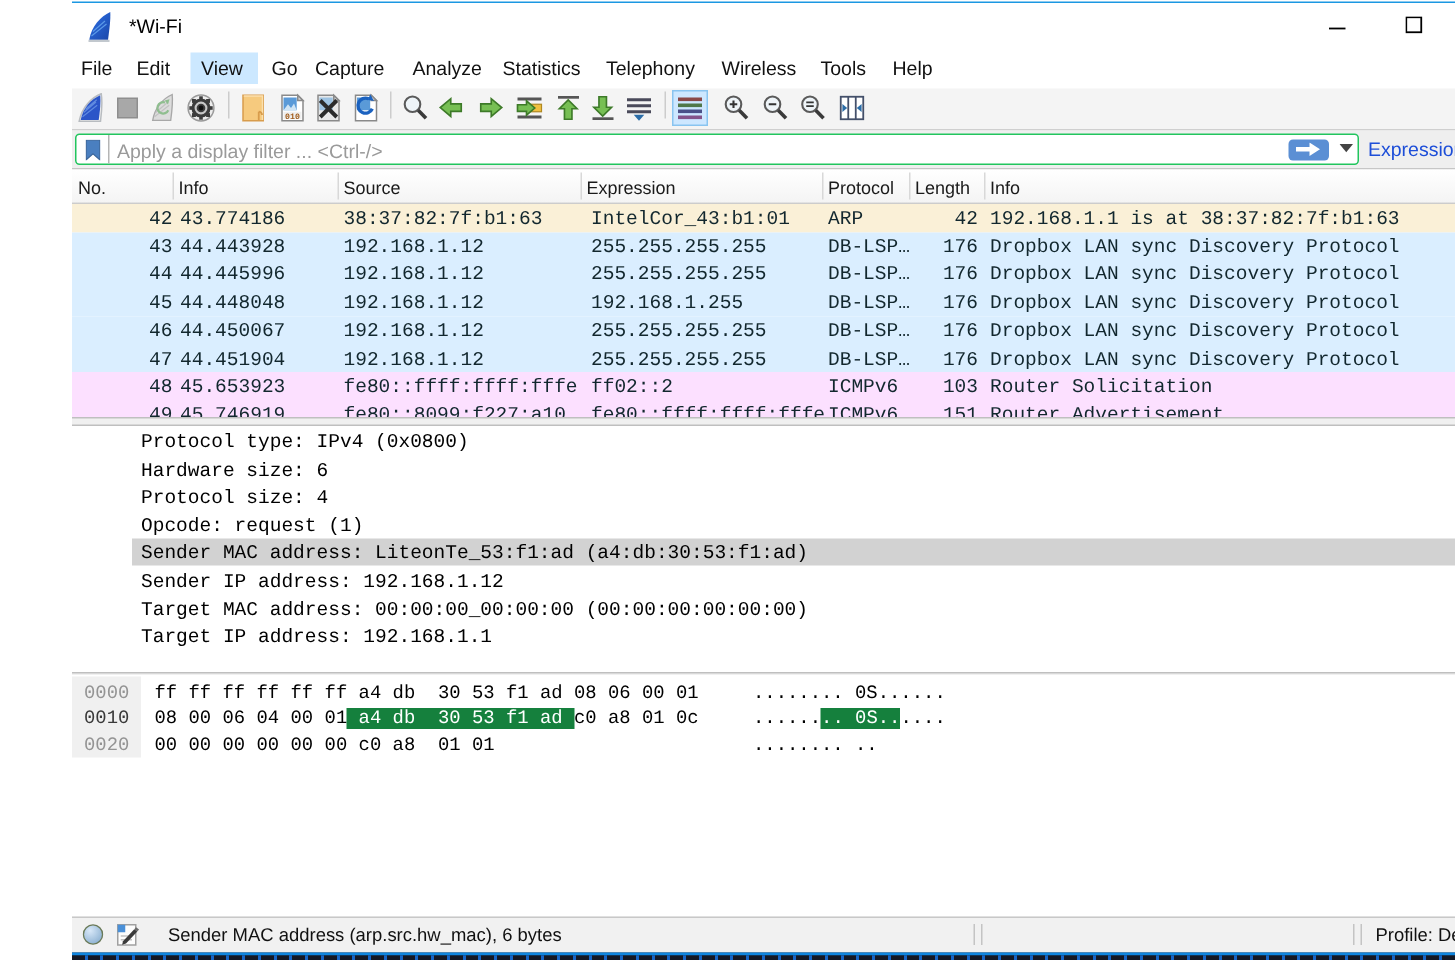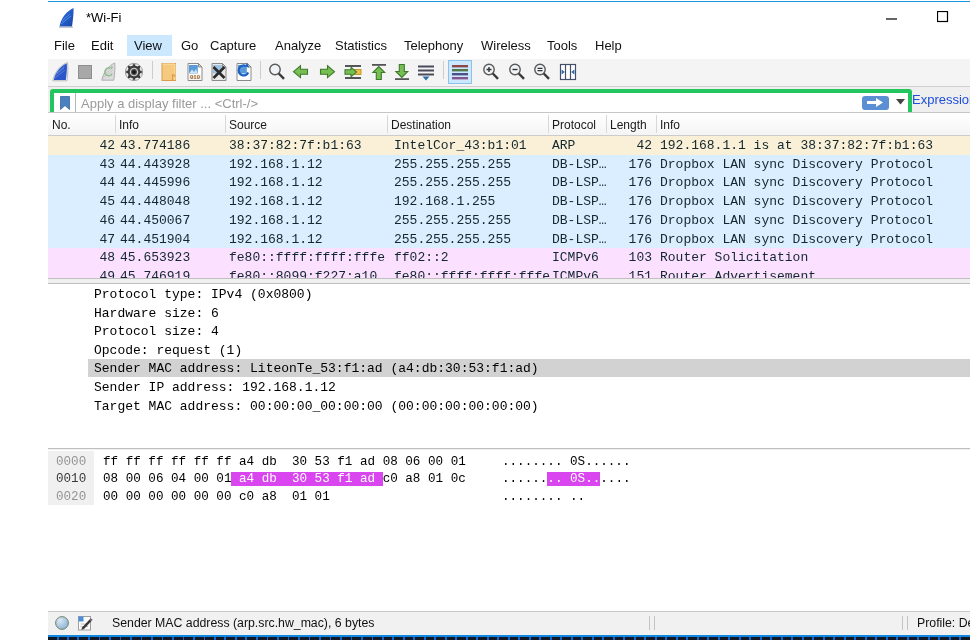--- a/index.html
+++ b/index.html
@@ -14,21 +14,21 @@
   
   #menubar{top:32px;left:0;width:970px;height:27px;background:#fff;font-size:13px;color:#111;}
   .mi{position:absolute;top:6px;}
   #viewhl{left:79px;top:3px;width:45px;height:21px;background:#cce8ff;}
   
   #toolbar{top:59px;left:0;width:970px;height:27px;background:#f4f4f4;border-bottom:1px solid #cfcfcf;}
   .tbi{position:absolute;top:3px;width:20px;height:20px;}
   .tbsep{position:absolute;top:2px;width:1px;height:18px;background:#cccccc;}
   
   #filterbar{top:87px;left:0;width:970px;height:25px;background:#efefef;}
-  #finput{position:absolute;left:2px;top:2px;width:854px;height:19px;background:#fff;border:4px solid #22c55e;border-radius:3px;}
+  #finput{position:absolute;left:2px;top:2px;width:854px;height:19px;background:#fff;border:1px solid #22c55e;border-radius:3px;}
   #fbook{position:absolute;left:0;top:0;width:21px;height:19px;border-right:1px solid #b5b5b5;}
   #fphold{position:absolute;left:27px;top:3px;font-size:13px;color:#9a9a9a;}
   #fapply{position:absolute;left:808px;top:2.5px;width:27px;height:14px;background:#5b8fd4;border-radius:3px;}
   #fcaret{position:absolute;left:842px;top:6px;}
   #fexpr{position:absolute;left:864px;top:5px;font-size:13px;color:#1d4ed8;}
   #fsep{position:absolute;left:940px;top:3px;width:1px;height:18px;background:#c2c2c2;}
   #fplus{position:absolute;left:948px;top:1px;font-size:17px;color:#333;}
   
   #plist{top:112px;left:0;width:970px;height:166px;border-top:1px solid #c6c6c6;background:#fff;}
   #phead{position:absolute;left:0;top:0;width:922px;height:22px;background:linear-gradient(#ffffff,#f4f4f4);border-bottom:1px solid #cccccc;font-size:12px;color:#1a1a1a;}
@@ -57,21 +57,21 @@
   .split{left:0;width:970px;background:#f0f0f0;border-top:1px solid #bfbfbf;border-bottom:1px solid #bfbfbf;box-sizing:border-box;}
   
   #details{top:284px;left:0;width:970px;height:164px;background:#fff;font-size:13px;color:#000;}
   .dline{position:absolute;left:46px;white-space:pre;}
   #dhl{position:absolute;left:40px;width:911px;height:18.6px;background:#d2d2d2;}
   
   #hexpane{top:450px;left:0;width:970px;height:161px;background:#fff;font-size:12.6px;color:#000;}
   .hxoff{position:absolute;left:8px;color:#949494;white-space:pre;}
   .hxb{position:absolute;left:55px;white-space:pre;}
   .hxa{position:absolute;left:454px;white-space:pre;}
-  .hxhl{background:#d946ef;color:#fff;}
+  .hxhl{background:#15803d;color:#fff;}
   
   #statusbar{top:611px;left:0;width:970px;height:24px;background:#f1f1f1;border-top:1px solid #c8c8c8;font-size:12.3px;color:#111;box-sizing:border-box;}
   .ssep{position:absolute;top:4px;width:1px;height:14px;background:#c4c4c4;}
   #bottomstrip{top:635px;left:0;width:970px;height:5px;background:#141824;}
 </style>
 </head>
 <body>
 <div id="app">
   <div id="topline" class="abs"></div>
   <div id="titlebar" class="abs">
@@ -276,21 +276,21 @@
     <div id="phead">
       <div class="hsep" style="left:67px"></div>
         <div class="hsep" style="left:177px"></div>
       <div class="hsep" style="left:339px"></div>
         <div class="hsep" style="left:500px"></div>
       <div class="hsep" style="left:558px"></div>
         <div class="hsep" style="left:608px"></div>
       <span class="hlab" style="left:4px">No.</span>
       <span class="hlab" style="left:71px">Info</span>
       <span class="hlab" style="left:181px">Source</span>
-      <span class="hlab" style="left:343px">Destination</span>
+      <span class="hlab" style="left:343px">Expression</span>
       <span class="hlab" style="left:504px">Protocol</span>
       <span class="hlab" style="left:562px">Length</span>
       <span class="hlab" style="left:612px">Info</span>
     </div>
     <div class="prow arp mono" style="top:23px">
       <span class="cno">42</span><span class="ctime">43.774186</span><span class="csrc">38:37:82:7f:b1:63</span><span class="cdst">IntelCor_43:b1:01</span><span class="cproto">ARP</span><span class="clen">42</span><span class="cinfo">192.168.1.1 is at 38:37:82:7f:b1:63</span>
     </div>
     <div class="prow udp mono" style="top:41.7px">
       <span class="cno">43</span><span class="ctime">44.443928</span><span class="csrc">192.168.1.12</span><span class="cdst">255.255.255.255</span><span class="cproto">DB-LSP…</span><span class="clen">176</span><span class="cinfo">Dropbox LAN sync Discovery Protocol</span>
     </div>
@@ -336,20 +336,21 @@
   <div class="split abs" style="top:278px;height:6px;"></div>
   <div id="details" class="abs mono">
     <div id="dhl" style="top:74.9px"></div>
     <div class="dline" style="top:3px">Protocol type: IPv4 (0x0800)</div>
     <div class="dline" style="top:21.6px">Hardware size: 6</div>
     <div class="dline" style="top:40.2px">Protocol size: 4</div>
     <div class="dline" style="top:58.8px">Opcode: request (1)</div>
     <div class="dline" style="top:77.4px">Sender MAC address: LiteonTe_53:f1:ad (a4:db:30:53:f1:ad)</div>
     <div class="dline" style="top:96px">Sender IP address: 192.168.1.12</div>
     <div class="dline" style="top:114.6px">Target MAC address: 00:00:00_00:00:00 (00:00:00:00:00:00)</div>
+    <div class="dline" style="top:133.2px">Target IP address: 192.168.1.1</div>
     <div class="sbar" style="left:952px;top:0;height:164px;">
       <div class="sarrow" style="top:0"><svg width="10" height="6" style="margin-top:5px">
             <path d="M1 5.5 L5 1 L9 5.5" fill="none" stroke="#404040" stroke-width="1.6"></path>
           </svg></div>
       <div class="sthumb" style="top:96px;height:31px;"></div>
       <div class="sarrow" style="top:147px"><svg width="10" height="6" style="margin-top:5px">
             <path d="M1 0.5 L5 5 L9 0.5" fill="none" stroke="#404040" stroke-width="1.6"></path>
           </svg></div>
     </div>
   </div>

